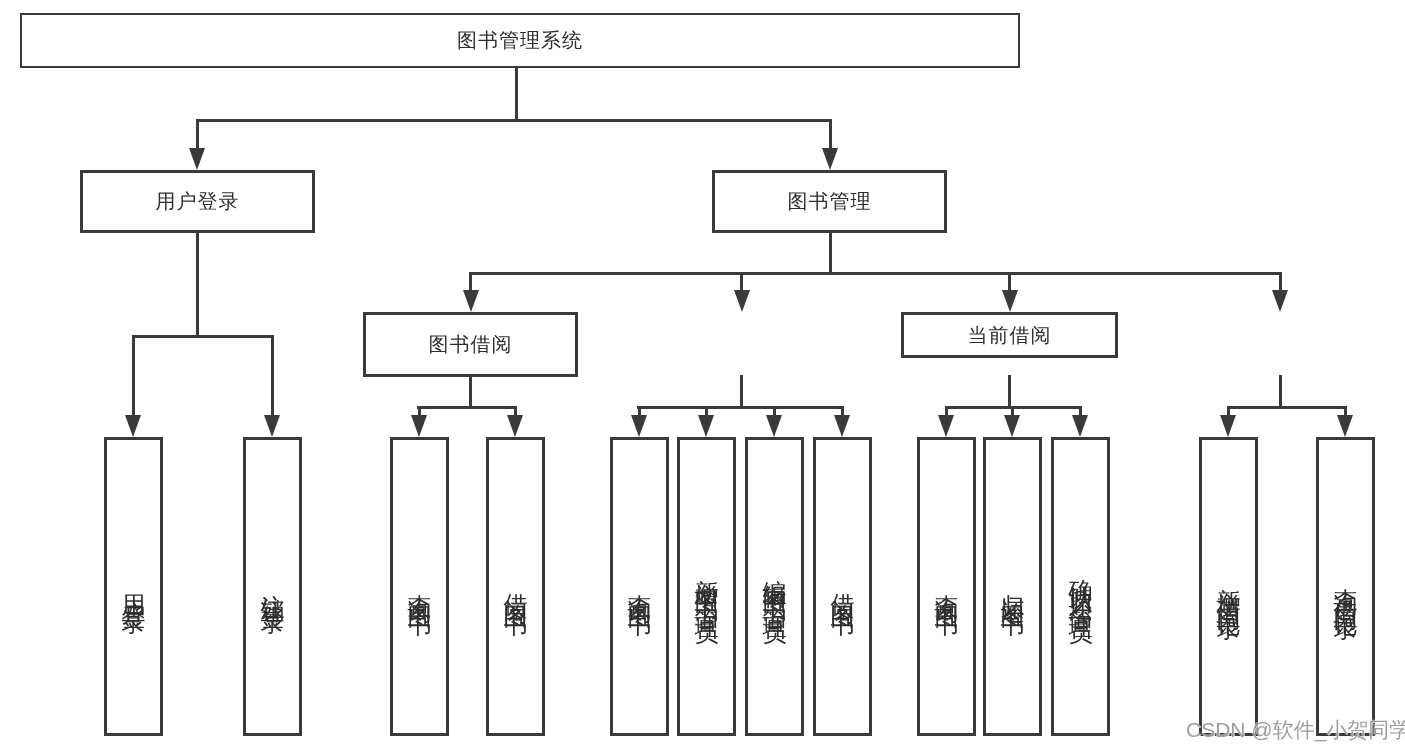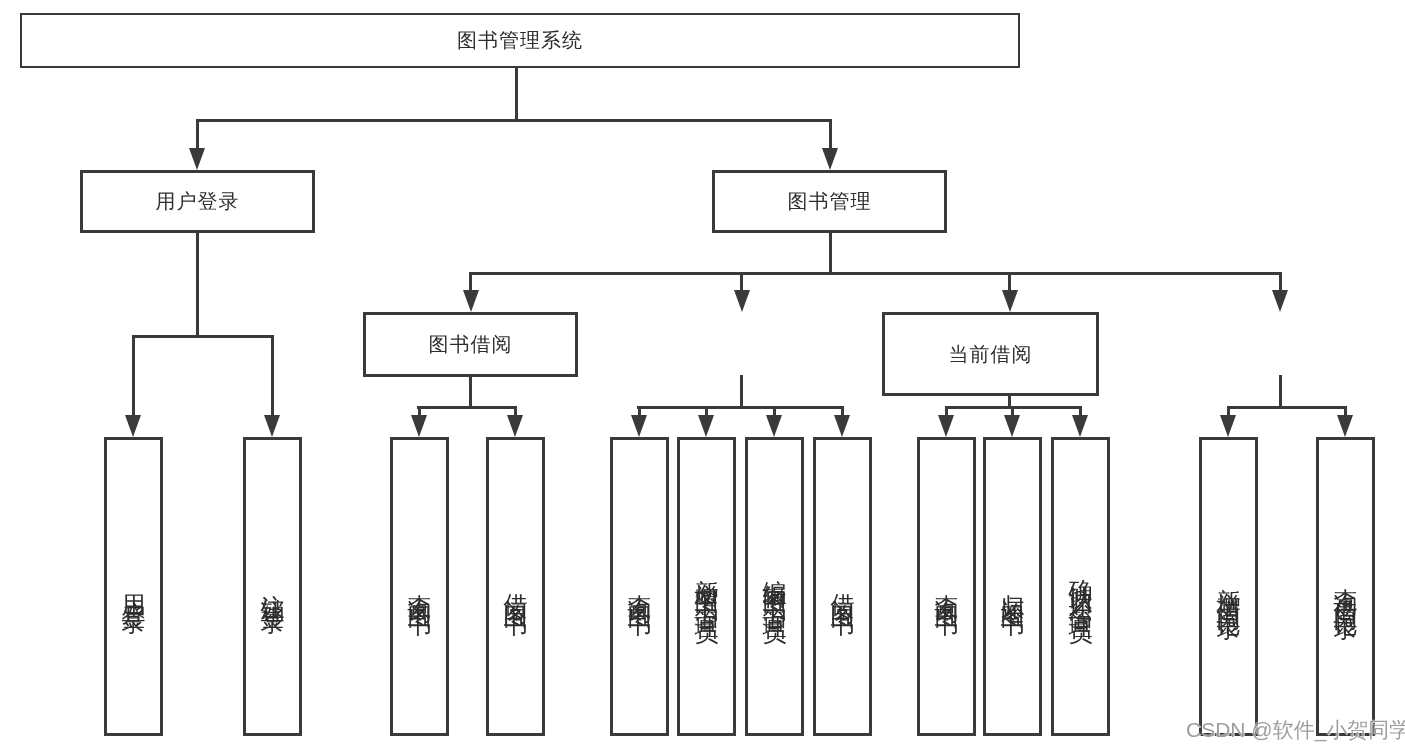--- a/index.html
+++ b/index.html
@@ -122,21 +122,21 @@
   <div class="box" style="left:80px;top:170px;width:235px;height:63px">
     <span class="hlabel">用户登录</span>
   </div>
   <div class="box" style="left:712px;top:170px;width:235px;height:63px">
     <span class="hlabel">图书管理</span>
   </div>
 
   <div class="box" style="left:363px;top:312px;width:215px;height:65px">
     <span class="hlabel">图书借阅</span>
   </div>
-  <div class="box" style="left:882px;top:312px;width:217px;height:84px">
+  <div class="box" style="left:901px;top:312px;width:217px;height:46px">
     <span class="hlabel">当前借阅</span>
   </div>
 
   <div class="box" style="left:104px;top:437px;width:59px;height:299px">
     <span class="vlabel">用户登录</span>
   </div>
   <div class="box" style="left:243px;top:437px;width:59px;height:299px">
     <span class="vlabel">注销登录</span>
   </div>
 

